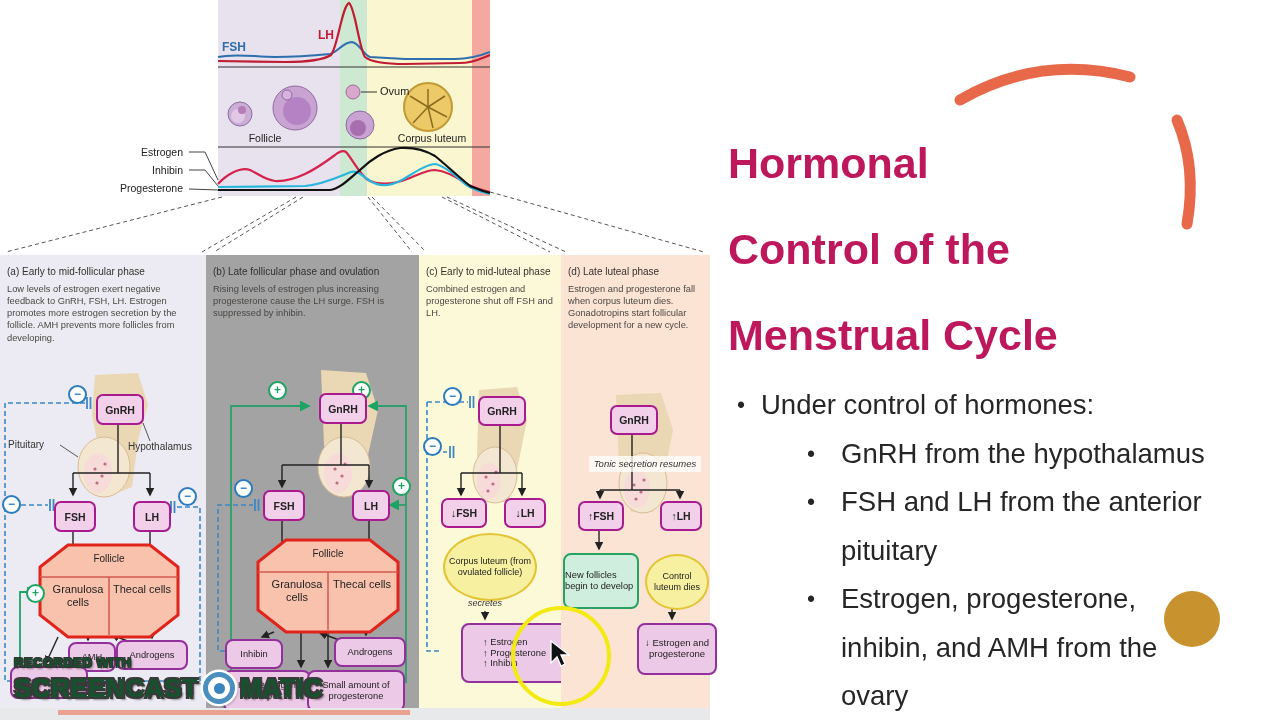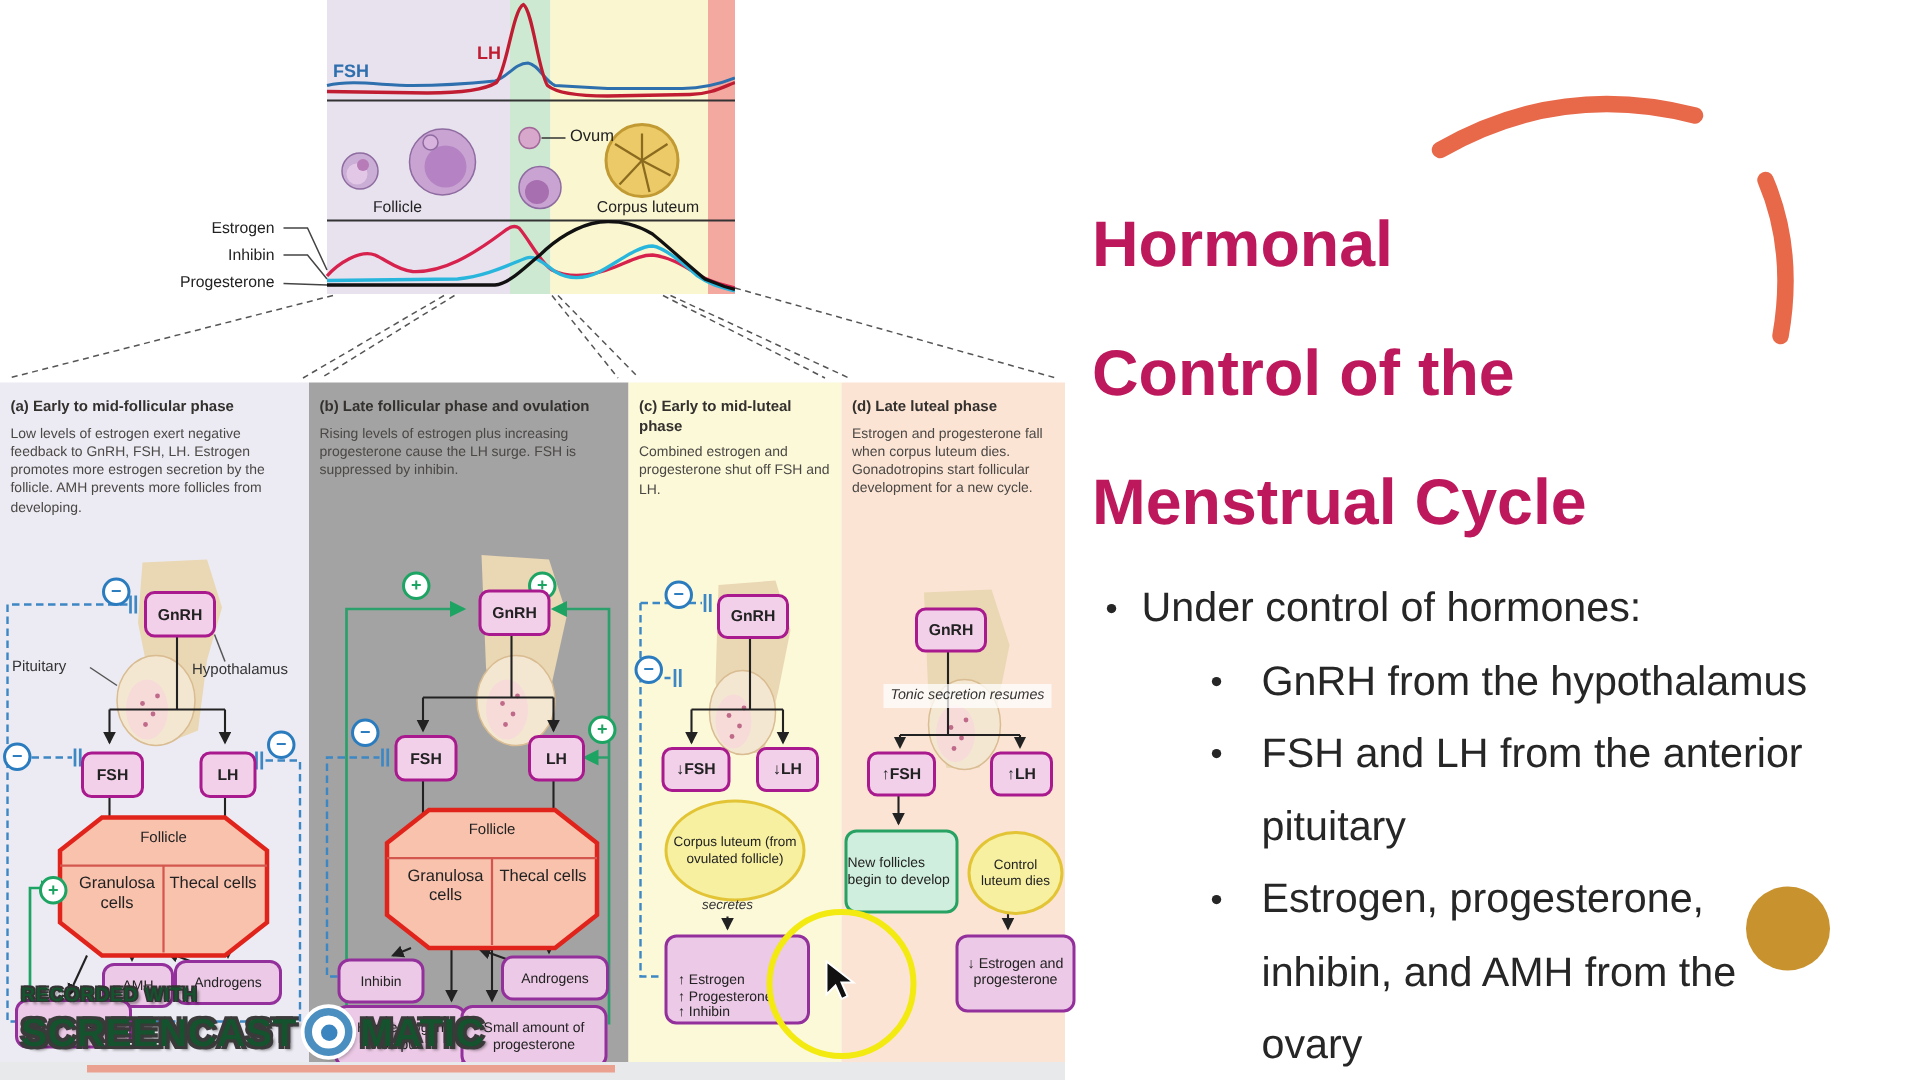--- a/index.html
+++ b/index.html
@@ -14,21 +14,21 @@
   .fsh-lbl{color:#2e6fae;font-weight:bold;font-size:12px;}
   .lh-lbl{color:#c01d32;font-weight:bold;font-size:12px;}
 
   
   .panel{position:absolute;top:255px;height:453px;}
   .panel-a{left:0;width:206px;background:#ecebf3;}
   .panel-b{left:206px;width:213px;background:#a3a3a3;}
   .panel-c{left:419px;width:142px;background:#fcf9d9;}
   .panel-d{left:561px;width:149px;background:#fbe4d4;}
   .phead{position:absolute;left:7px;top:11px;right:6px;}
-  .ptitle{font-size:10px;font-weight:bold;color:#33302e;line-height:1.25;}
+  .ptitle{font-size:10px;font-weight:normal;color:#33302e;line-height:1.25;}
   .pbody{font-size:9.3px;color:#4a4744;line-height:1.32;margin-top:4px;}
   .psvg{position:absolute;left:0;top:0;pointer-events:none;}
 
   .hbox{position:absolute;display:flex;align-items:center;justify-content:center;
         background:#f2d0ea;border:2.5px solid #a91a8e;border-radius:7px;
         font-size:10.5px;font-weight:bold;color:#222;}
   .pbox{position:absolute;display:flex;align-items:center;justify-content:center;
         background:#ecc9e6;border:2px solid #93309b;border-radius:8px;
         font-size:9.3px;color:#222;text-align:center;line-height:1.15;padding:1px 2px;}
   .gbox{position:absolute;display:flex;align-items:center;justify-content:center;
@@ -327,21 +327,21 @@
           <line x1="34.5" y1="191" x2="34.5" y2="203"></line>
       </g>
     </svg>
     <div class="badge minus" style="left:24px;top:132px;"></div>
     <div class="badge minus" style="left:4px;top:182px;"></div>
     <div class="hbox" style="left:59px;top:141px;width:44px;height:26px;">GnRH</div>
     <div class="hbox" style="left:22px;top:243px;width:42px;height:26px;">↓FSH</div>
     <div class="hbox" style="left:85px;top:243px;width:38px;height:26px;">↓LH</div>
     <div class="yoval" style="left:24px;top:278px;width:84px;height:58px;">Corpus luteum (from ovulated follicle)</div>
     <div class="flowtxt italic-note" style="left:40px;top:343px;width:52px;text-align:center;font-size:9px;">secretes</div>
-    <div class="pbox" style="left:24px;top:368px;width:84px;height:54px;flex-direction:column;align-items:flex-start;padding-left:7px;justify-content:flex-end;">
+    <div class="pbox" style="left:42px;top:368px;width:84px;height:54px;flex-direction:column;align-items:flex-start;padding-left:20px;">
       <div>↑ Estrogen</div>
       <div>↑ Progesterone</div>
       <div>↑ Inhibin</div>
     </div>
   </div>
 
   <div class="panel panel-d">
     <div class="phead">
       <div class="ptitle">(d) Late luteal phase</div>
       <div class="pbody">Estrogen and progesterone fall when corpus luteum dies. Gonadotropins start follicular development for a new cycle.</div>

